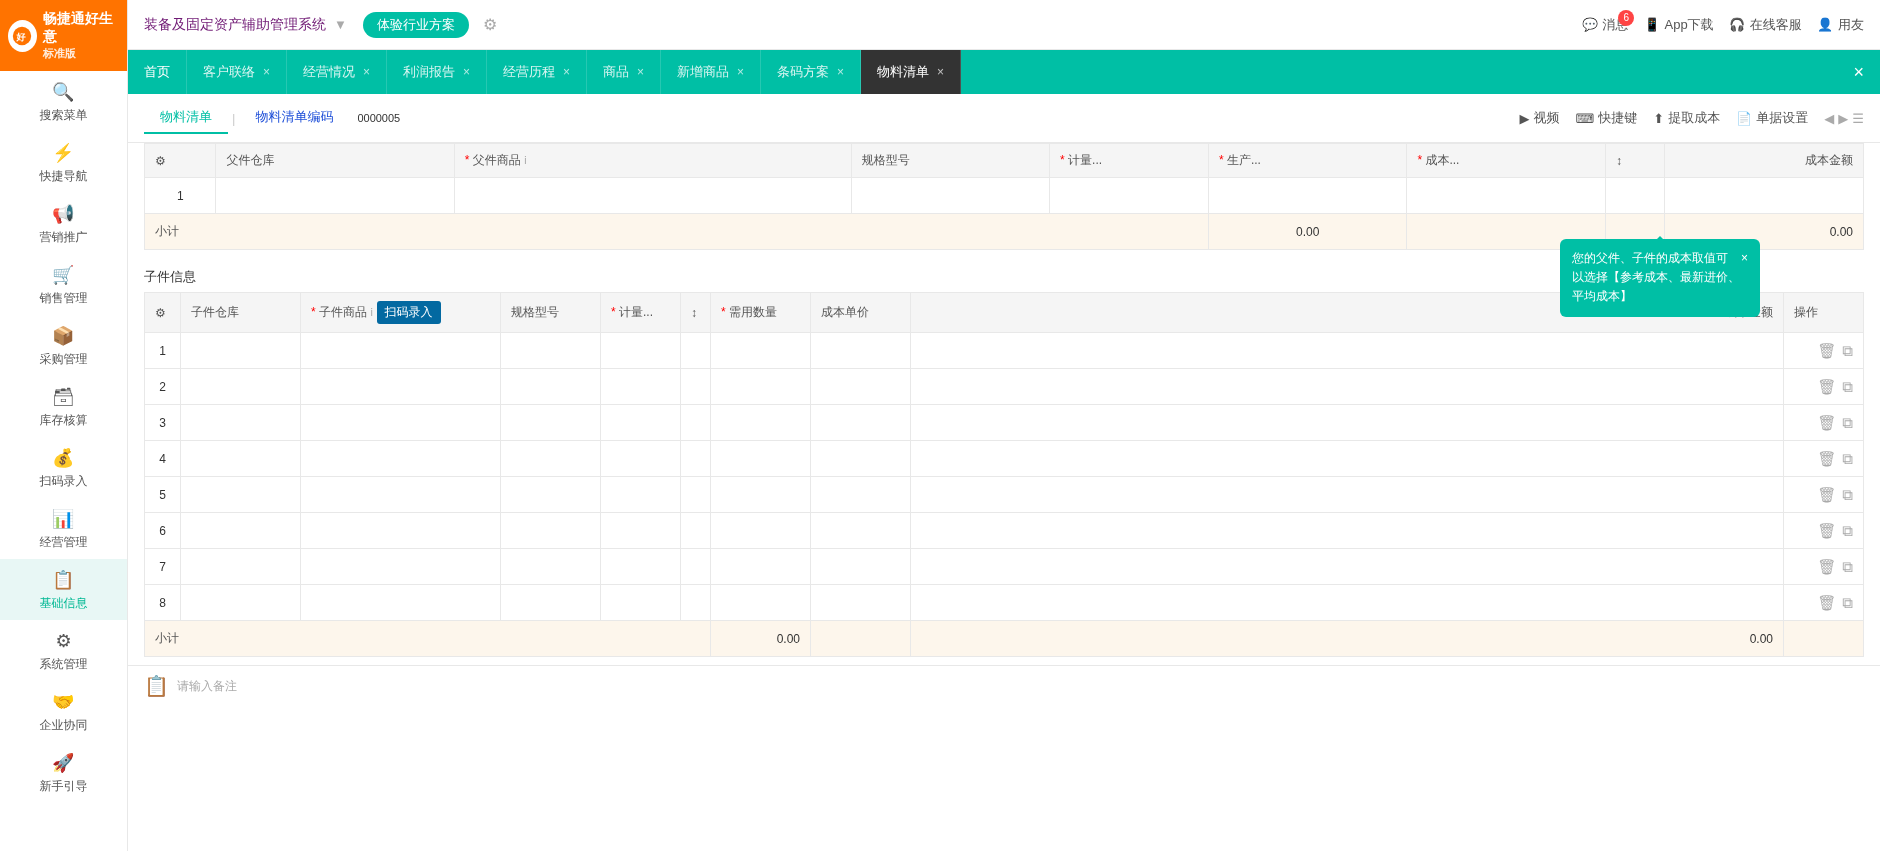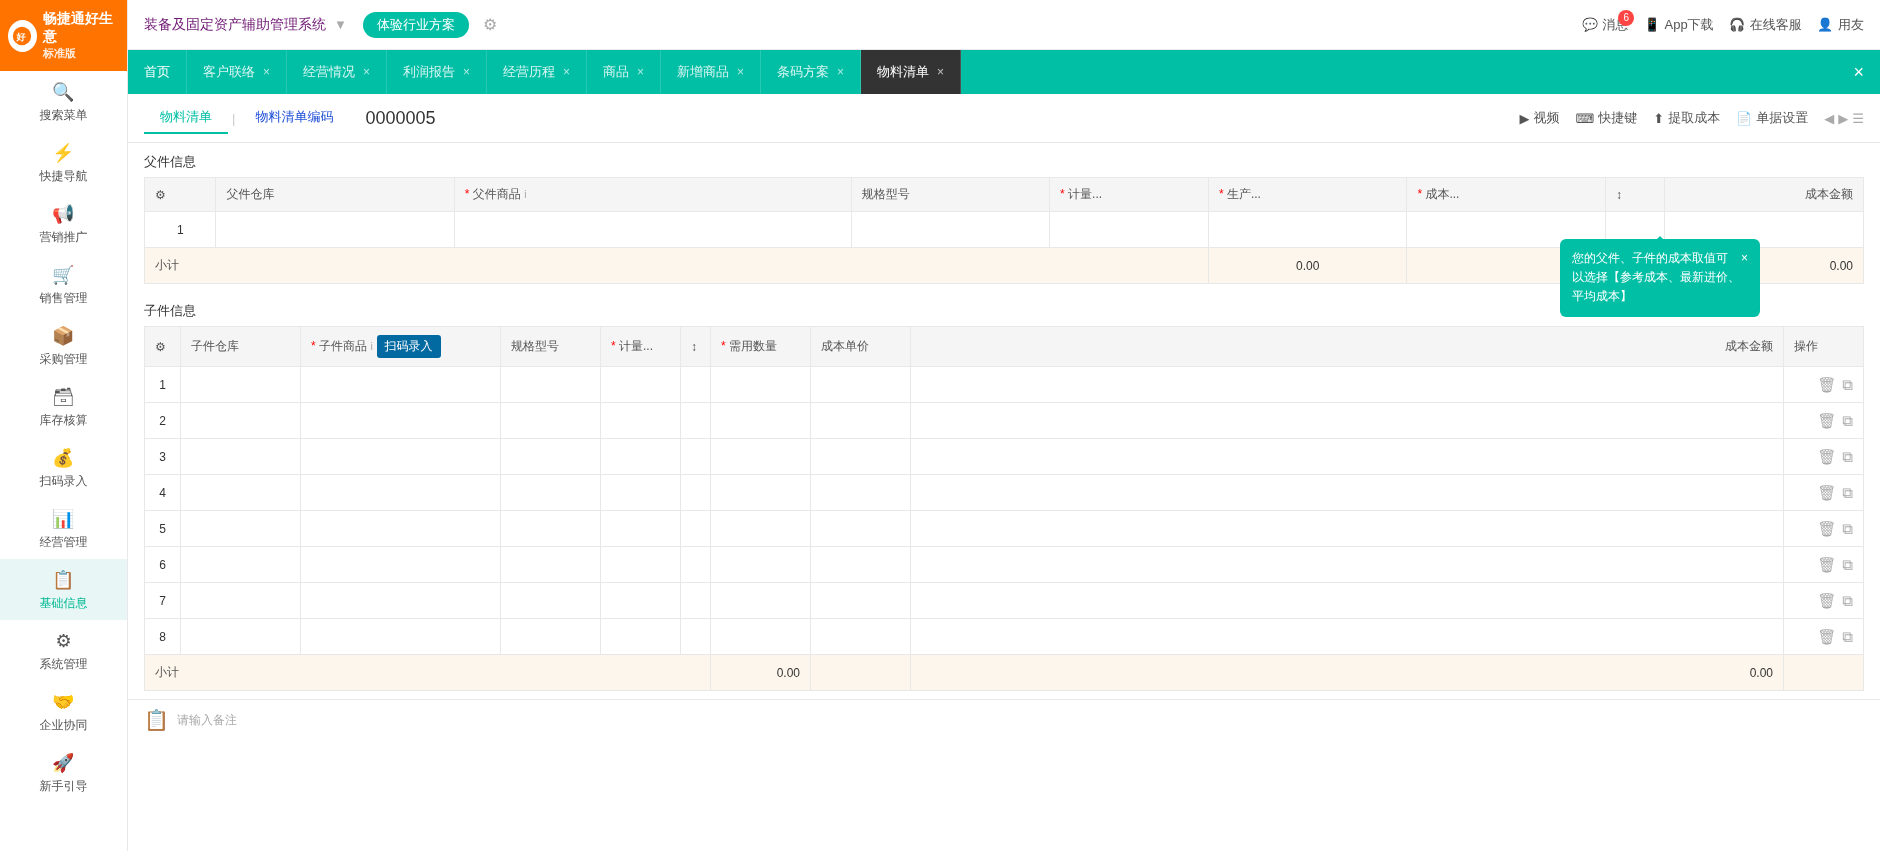--- a/index.html
+++ b/index.html
@@ -33,21 +33,21 @@
     .nav-tab.home { color: #fff; font-weight: 400; }
     .tab-close { color: rgba(255,255,255,0.7); font-size: 12px; margin-left: 2px; }
 
     
     .content { flex: 1; background: #fff; overflow-y: auto; padding: 0; position: relative; }
 
     
     .sub-header { display: flex; align-items: center; padding: 8px 16px; border-bottom: 1px solid #e8e8e8; background: #fff; gap: 0; }
     .sub-tab { padding: 6px 16px; font-size: 13px; color: #1d4ed8; cursor: pointer; border-bottom: 2px solid transparent; }
     .sub-tab.active { color: #00bfa5; border-bottom: 2px solid #00bfa5; }
-    .sub-header-code { font-size: 18px; color: #333; margin-left: 16px; }
+    .sub-header-code { font-size: 11px; color: #333; margin-left: 8px; }
     .sub-header-actions { margin-left: auto; display: flex; align-items: center; gap: 16px; font-size: 13px; color: #555; }
     .sub-header-action { display: flex; align-items: center; gap: 4px; cursor: pointer; }
 
     
     .section-title { padding: 10px 16px 6px; font-size: 13px; color: #333; font-weight: 500; }
 
     
     .data-table { width: 100%; border-collapse: collapse; }
     .data-table th { background: #f5f5f5; border: 1px solid #e8e8e8; padding: 8px 10px; font-size: 12px; color: #555; font-weight: normal; text-align: left; white-space: nowrap; }
     .data-table td { border: 1px solid #e8e8e8; padding: 6px 10px; font-size: 12px; color: #333; height: 36px; }
@@ -252,21 +252,20 @@
           <span>单据设置</span>
         </div>
         <div style="display:flex;align-items:center;gap:4px;">
           <span style="cursor:pointer;color:#aaa;">◀</span>
           <span style="cursor:pointer;color:#aaa;">▶</span>
           <span style="cursor:pointer;color:#aaa;">☰</span>
         </div>
       </div>
     </div>
 
-    <div class="section-title">父件信息</div>
     <div class="table-wrap">
       <table class="data-table">
         <thead>
           <tr>
             <th class="col-setting">⚙</th>
             <th class="col-warehouse">父件仓库</th>
             <th class="col-goods"><span style="color:#f00;">*</span> 父件商品 <span style="color:#aaa;font-size:11px;">ℹ</span></th>
             <th class="col-spec">规格型号</th>
             <th class="col-unit"><span style="color:#f00;">*</span> 计量...</th>
             <th class="col-prod"><span style="color:#f00;">*</span> 生产...</th>

